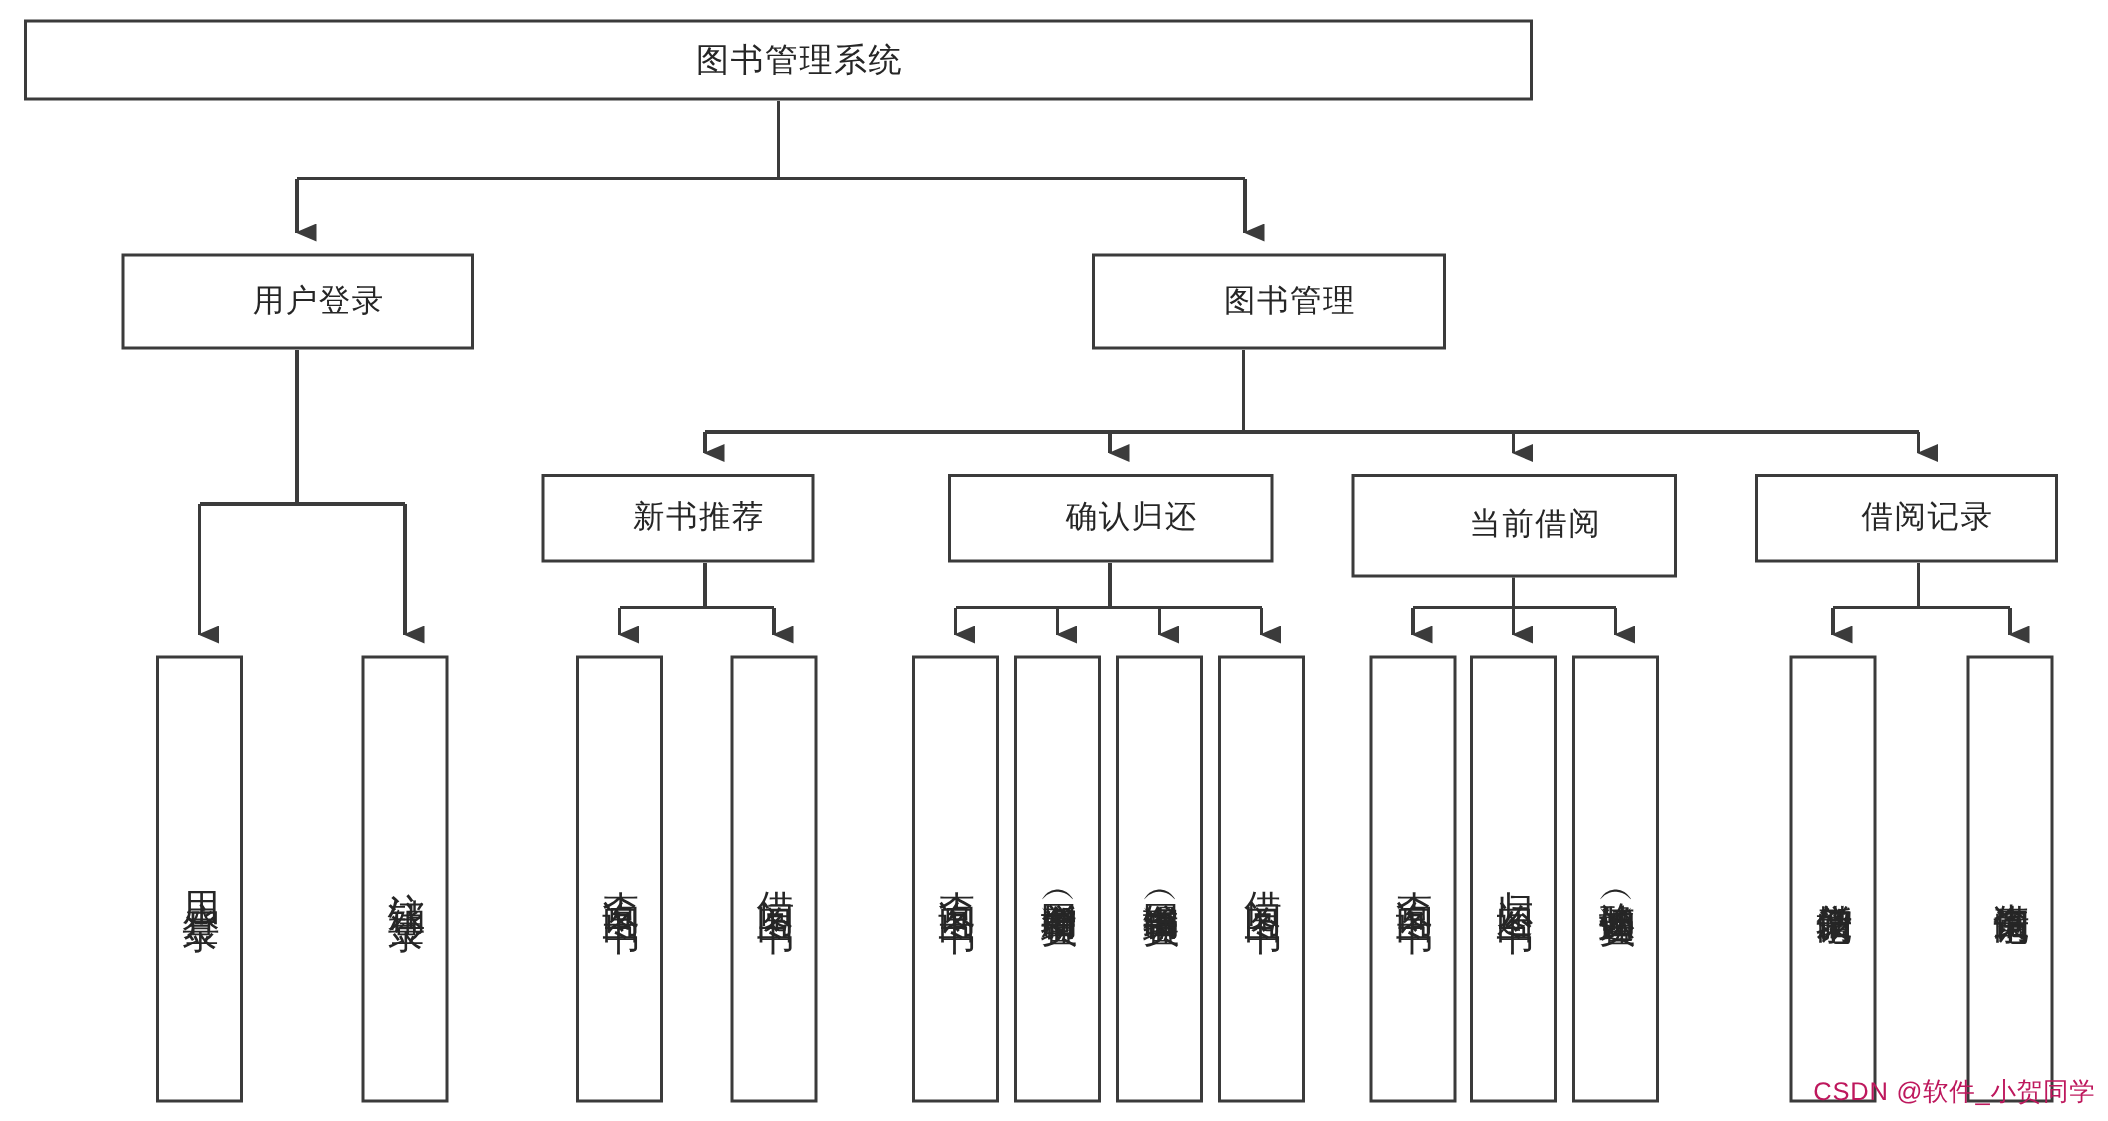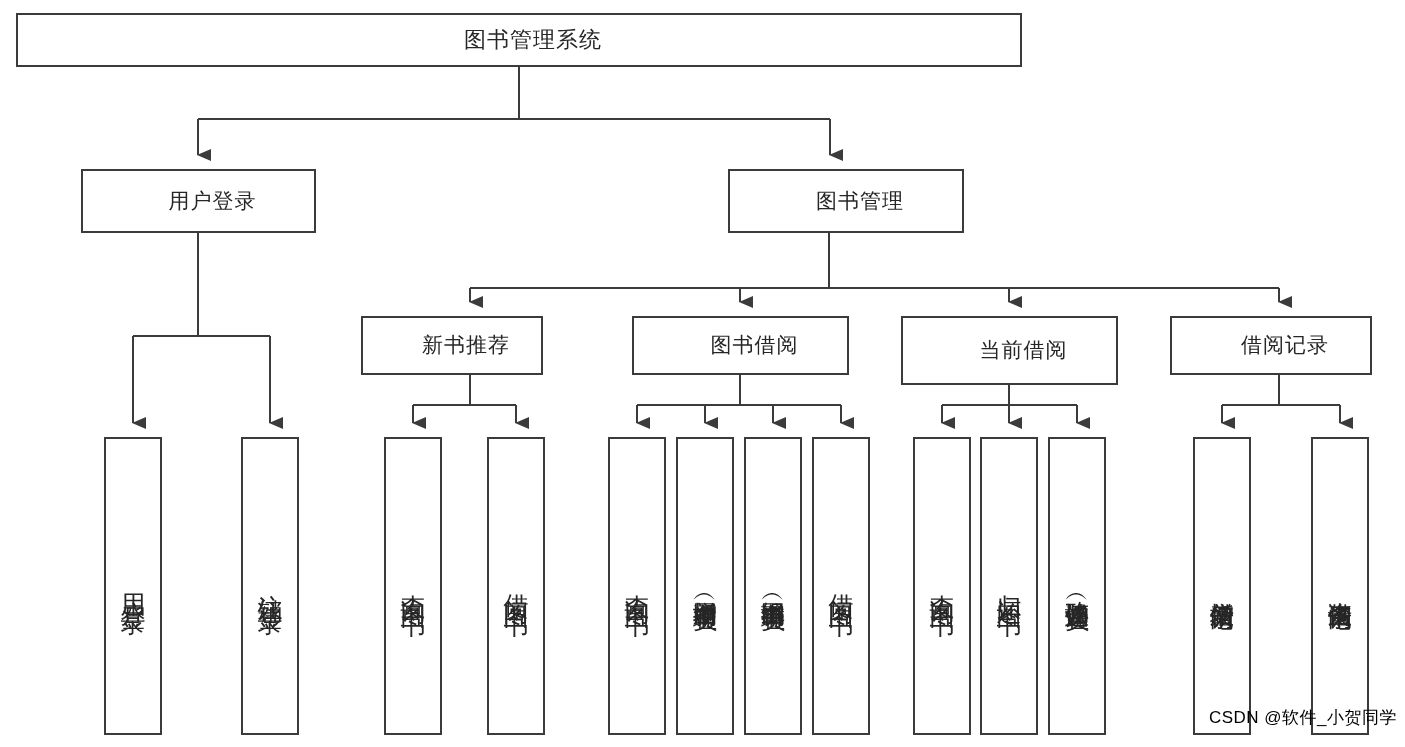--- a/index.html
+++ b/index.html
@@ -42,23 +42,23 @@
     font-size:25px;
     line-height:1.0;
     letter-spacing:6px;
     white-space:normal;
     max-height:100%;
   }
   .node.v.tight .lbl{font-size:24px;letter-spacing:1px;}
 
   #watermark{
     position:absolute;
-    right:8px;bottom:18px;
+    right:8px;bottom:8px;
     font-size:17px;
-    color:#000000;
+    color:#be185d;
     letter-spacing:.5px;
     user-select:none;
     white-space:nowrap;
   }
 </style>
 </head>
 <body>
 
 <div id="canvas">
 
@@ -123,21 +123,21 @@
     <span class="lbl">用户登录</span>
   </div>
   <div class="node h" style="left:711px;top:169px;width:236px;height:64px;margin-left:17px;">
     <span class="lbl">图书管理</span>
   </div>
 
   <div class="node h" style="left:361px;top:316px;width:182px;height:59px;">
     <span class="lbl">新书推荐</span>
   </div>
   <div class="node h" style="left:632px;top:316px;width:217px;height:59px;">
-    <span class="lbl">图书借阅</span>
+    <span class="lbl">确认归还</span>
   </div>
   <div class="node h" style="left:901px;top:316px;width:217px;height:69px;">
     <span class="lbl">当前借阅</span>
   </div>
   <div class="node h" style="left:1170px;top:316px;width:202px;height:59px;">
     <span class="lbl">借阅记录</span>
   </div>
 
   <div class="node v" style="left:104px;top:437px;width:58px;height:298px;">
     <span class="lbl">用户登录</span>

